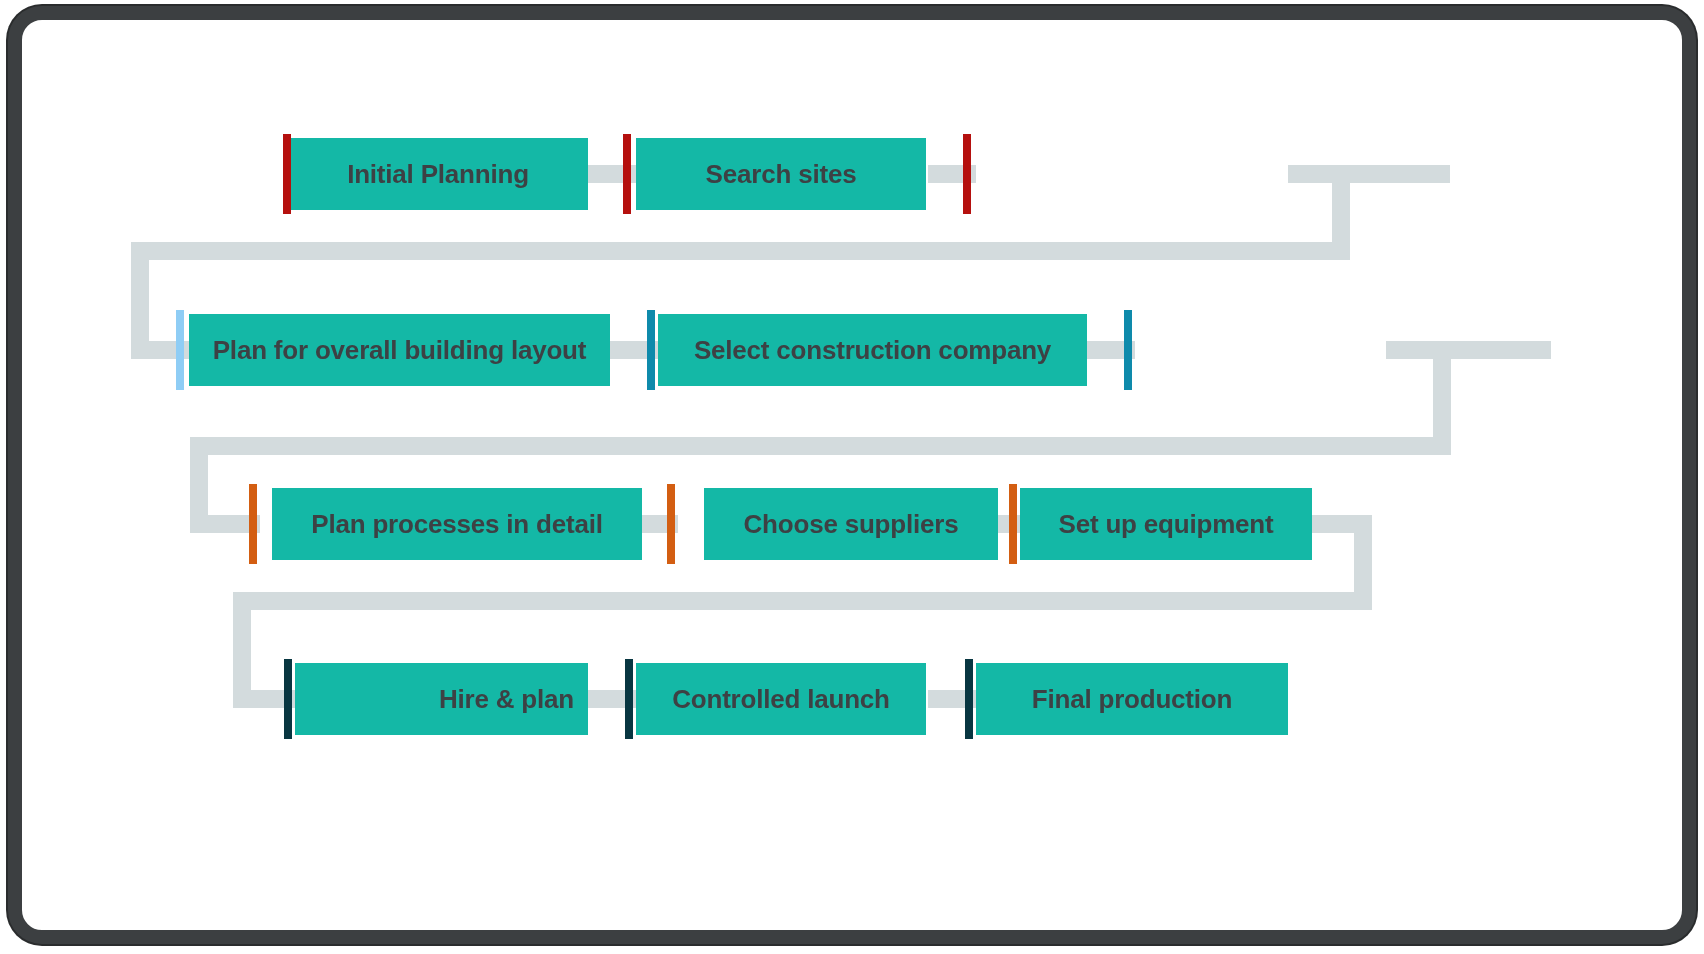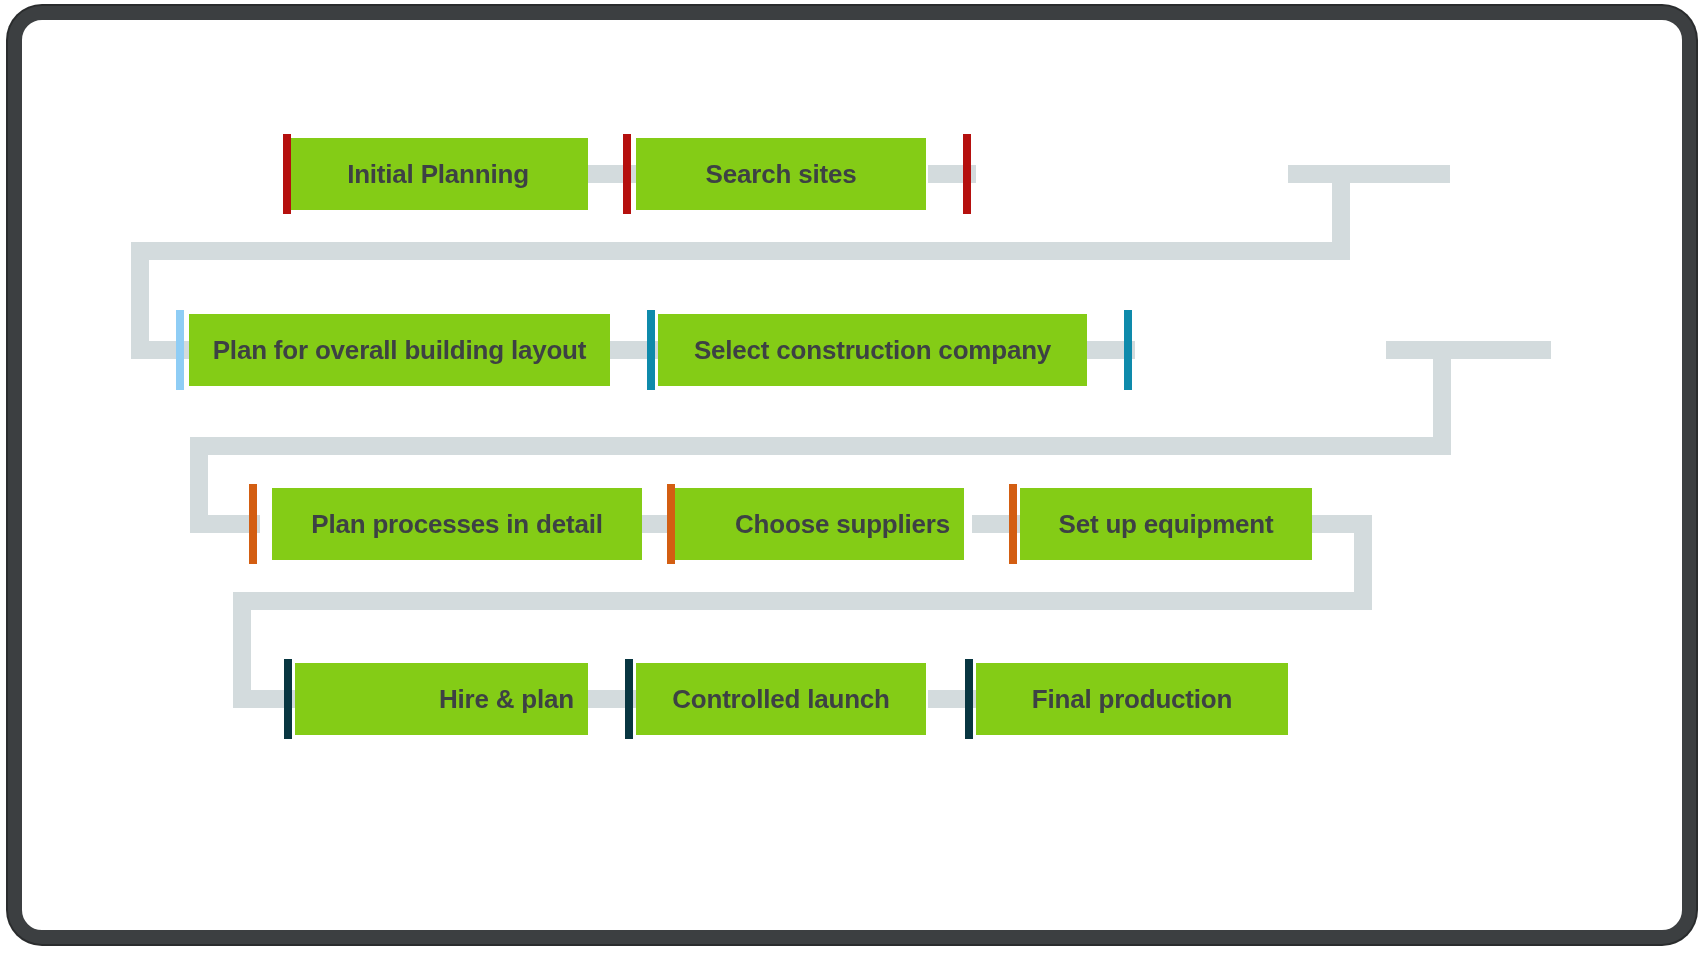--- a/index.html
+++ b/index.html
@@ -26,21 +26,21 @@
     width:1704px;height:954px;
   }
   
   .conn{
     position:absolute;
     background:#d3dbdd;
   }
   
   .node{
     position:absolute;
-    background:#84cc16;
+    background:#14b8a6;
     display:flex;
     align-items:center;
     justify-content:center;
     box-sizing:border-box;
   }
   .node .label{
     font-size:26px;
     font-weight:bold;
     color:#3d4144;
     letter-spacing:-0.2px;
@@ -112,21 +112,21 @@
   </div>
   <div class="accent" style="left:647px;top:310px;height:80px;background:#0e8aab;"></div>
 
   <div class="accent" style="left:1124px;top:310px;height:80px;background:#0e8aab;"></div>
 
   <div class="node" style="left:272px;top:488px;width:370px;height:72px;">
     <span class="label">Plan processes in detail</span>
   </div>
   <div class="accent" style="left:249px;top:484px;height:80px;background:#d35e12;"></div>
 
-  <div class="node" style="left:670px;top:488px;width:294px;height:72px;justify-content:flex-end;">
+  <div class="node" style="left:704px;top:488px;width:294px;height:72px;">
     <span class="label">Choose suppliers</span>
   </div>
   <div class="accent" style="left:667px;top:484px;height:80px;background:#d35e12;"></div>
 
   <div class="node" style="left:1020px;top:488px;width:292px;height:72px;">
     <span class="label">Set up equipment</span>
   </div>
   <div class="accent" style="left:1009px;top:484px;height:80px;background:#d35e12;"></div>
 
   <div class="node" style="left:295px;top:663px;width:293px;height:72px;justify-content:flex-end;">

